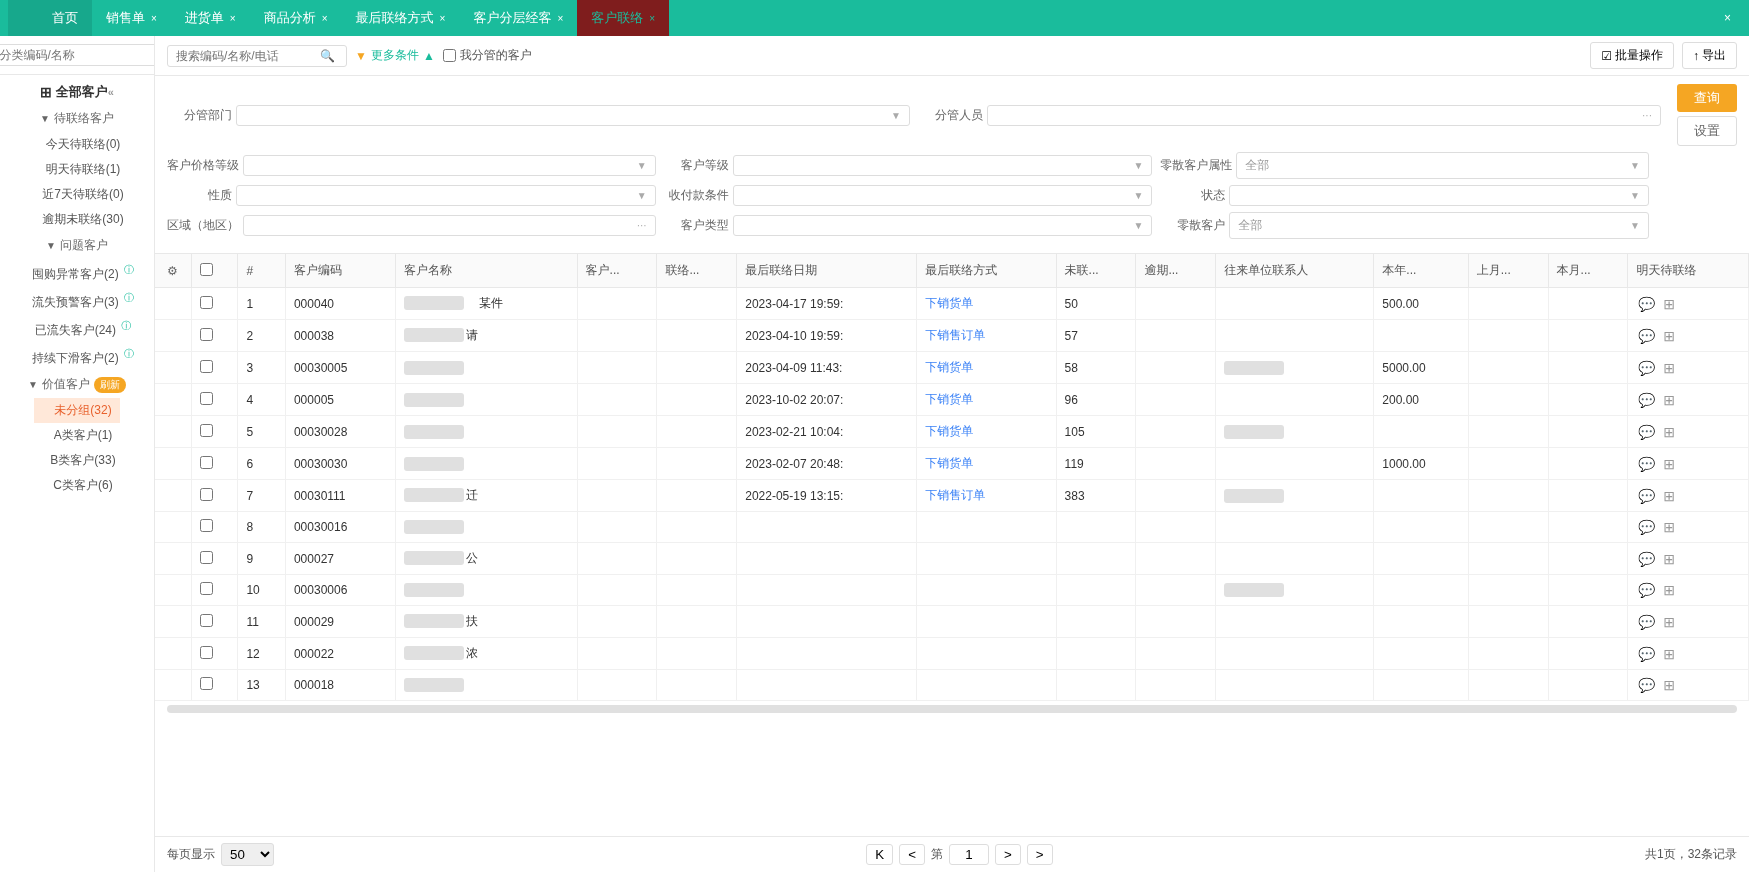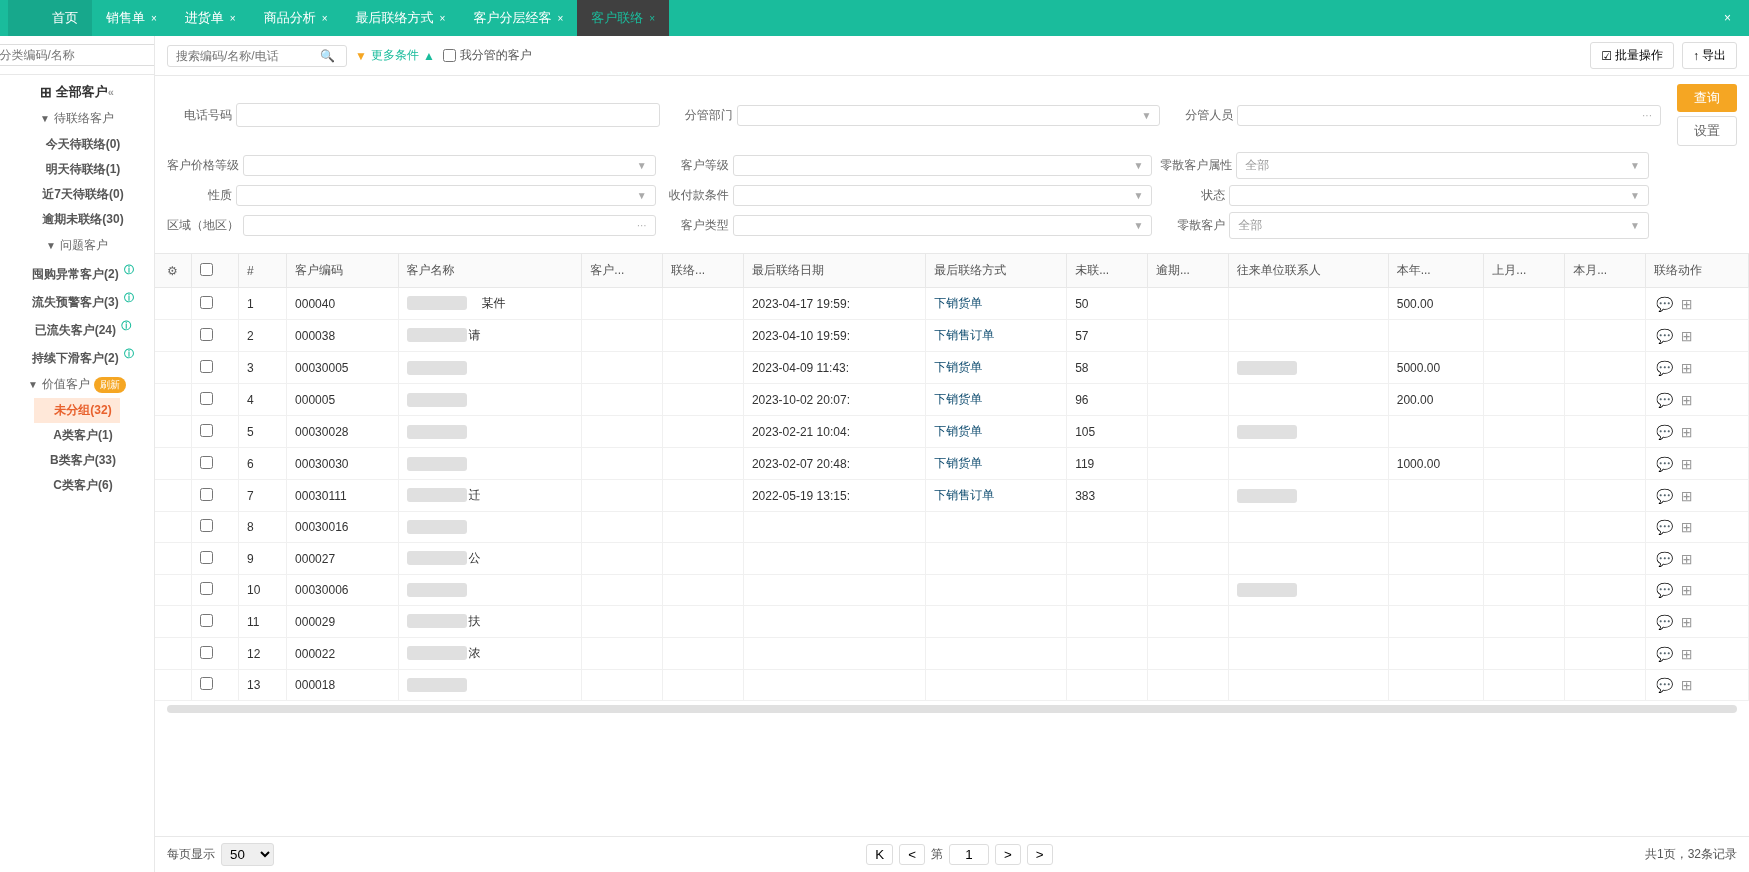--- a/index.html
+++ b/index.html
@@ -11,21 +11,21 @@
       background: #1abc9c; height: 36px;
       padding: 0 8px; gap: 0;
     }
     .nav-tab {
       display: flex; align-items: center;
       padding: 0 14px; height: 36px;
       color: #fff; cursor: pointer; font-size: 13px;
       position: relative; white-space: nowrap;
     }
     .nav-tab.home { background: rgba(0,0,0,0.1); padding-left: 44px; }
-    .nav-tab.active { background: #404040; color: #1abc9c; }
+    .nav-tab.active { background: #7f1d1d; color: #1abc9c; }
     .nav-tab .close-icon { margin-left: 6px; font-size: 10px; cursor: pointer; }
     .nav-tab-x { margin-left: auto; color: #fff; cursor: pointer; padding: 0 10px; }
 
     
     .main-layout { display: flex; height: calc(100vh - 36px); }
 
     
     .sidebar {
       width: 155px; min-width: 155px;
       background: #fff; border-right: 1px solid #e8e8e8;
@@ -49,21 +49,21 @@
     }
     .sidebar-section-header .collapse-icon { cursor: pointer; color: #999; font-size: 11px; }
     .sidebar-group-title {
       display: flex; align-items: center;
       padding: 5px 8px; font-size: 12px; color: #666;
       cursor: pointer;
     }
     .sidebar-group-title .arrow { margin-right: 4px; font-size: 10px; }
     .sidebar-item {
       padding: 4px 8px 4px 20px; font-size: 12px;
-      color: #555; cursor: pointer; font-weight: bold;
+      color: #555; cursor: pointer;
     }
     .sidebar-item.active { background: #ffe8d9; color: #e8612d; }
 
     
     .content-area { flex: 1; display: flex; flex-direction: column; overflow: hidden; }
 
     
     .toolbar {
       display: flex; align-items: center;
       padding: 6px 12px; background: #fff;
@@ -114,21 +114,21 @@
       background: #fafafa; border-bottom: 1px solid #e8e8e8;
       padding: 8px 8px; text-align: left; white-space: nowrap;
       color: #555; font-weight: normal; position: sticky; top: 0; z-index: 1;
       border-right: 1px solid #e8e8e8;
     }
     thead th:first-child { width: 36px; }
     tbody td {
       padding: 7px 8px; border-bottom: 1px solid #f0f0f0;
       color: #333; white-space: nowrap; border-right: 1px solid #f0f0f0;
     }
-    .link-text { color: #0c4a6e; cursor: pointer; text-decoration: none; }
+    .link-text { color: #3b82f6; cursor: pointer; text-decoration: none; }
     .blurred { background: #e0e0e0; border-radius: 3px; color: transparent; display: inline-block; min-width: 60px; height: 14px; }
 
     
     .table-footer {
       display: flex; align-items: center; justify-content: space-between;
       padding: 6px 12px; background: #fff; border-top: 1px solid #e8e8e8;
       font-size: 12px; color: #555;
     }
     .pagination { display: flex; align-items: center; gap: 6px; }
     .page-btn { border: 1px solid #ddd; background: #fff; padding: 2px 8px; border-radius: 3px; cursor: pointer; }
@@ -272,24 +272,20 @@
         </button>
         <button class="btn-export">
           <span>↑</span>
           <span>导出</span>
         </button>
       </div>
     </div>
 
     <div class="filter-panel">
       <div class="filter-row">
-        <div class="filter-field">
-          <label>电话号码</label>
-          <input class="filter-input" type="text" style="">
-        </div>
         <div class="filter-field">
           <label>分管部门</label>
           <div class="filter-select">
             <span></span>
             <span class="arrow">▼</span>
           </div>
         </div>
         <div class="filter-field">
           <label>分管人员</label>
           <div class="filter-select" style="flex:1;">
@@ -388,21 +384,21 @@
             <th>客户...</th>
             <th>联络...</th>
             <th>最后联络日期</th>
             <th>最后联络方式</th>
             <th>未联...</th>
             <th>逾期...</th>
             <th>往来单位联系人</th>
             <th>本年...</th>
             <th>上月...</th>
             <th>本月...</th>
-            <th>联络动作</th>
+            <th>明天待联络</th>
           </tr>
         </thead>
         <tbody id="table-body">
         <tr>
     <td></td>
     <td><input type="checkbox" style=""></td>
     <td>1</td>
     <td>000040</td>
     <td><span class="blurred">&nbsp;&nbsp;&nbsp;&nbsp;&nbsp;&nbsp;&nbsp;</span><span style="margin-left:15px;">某件</span></td>
     <td></td>

